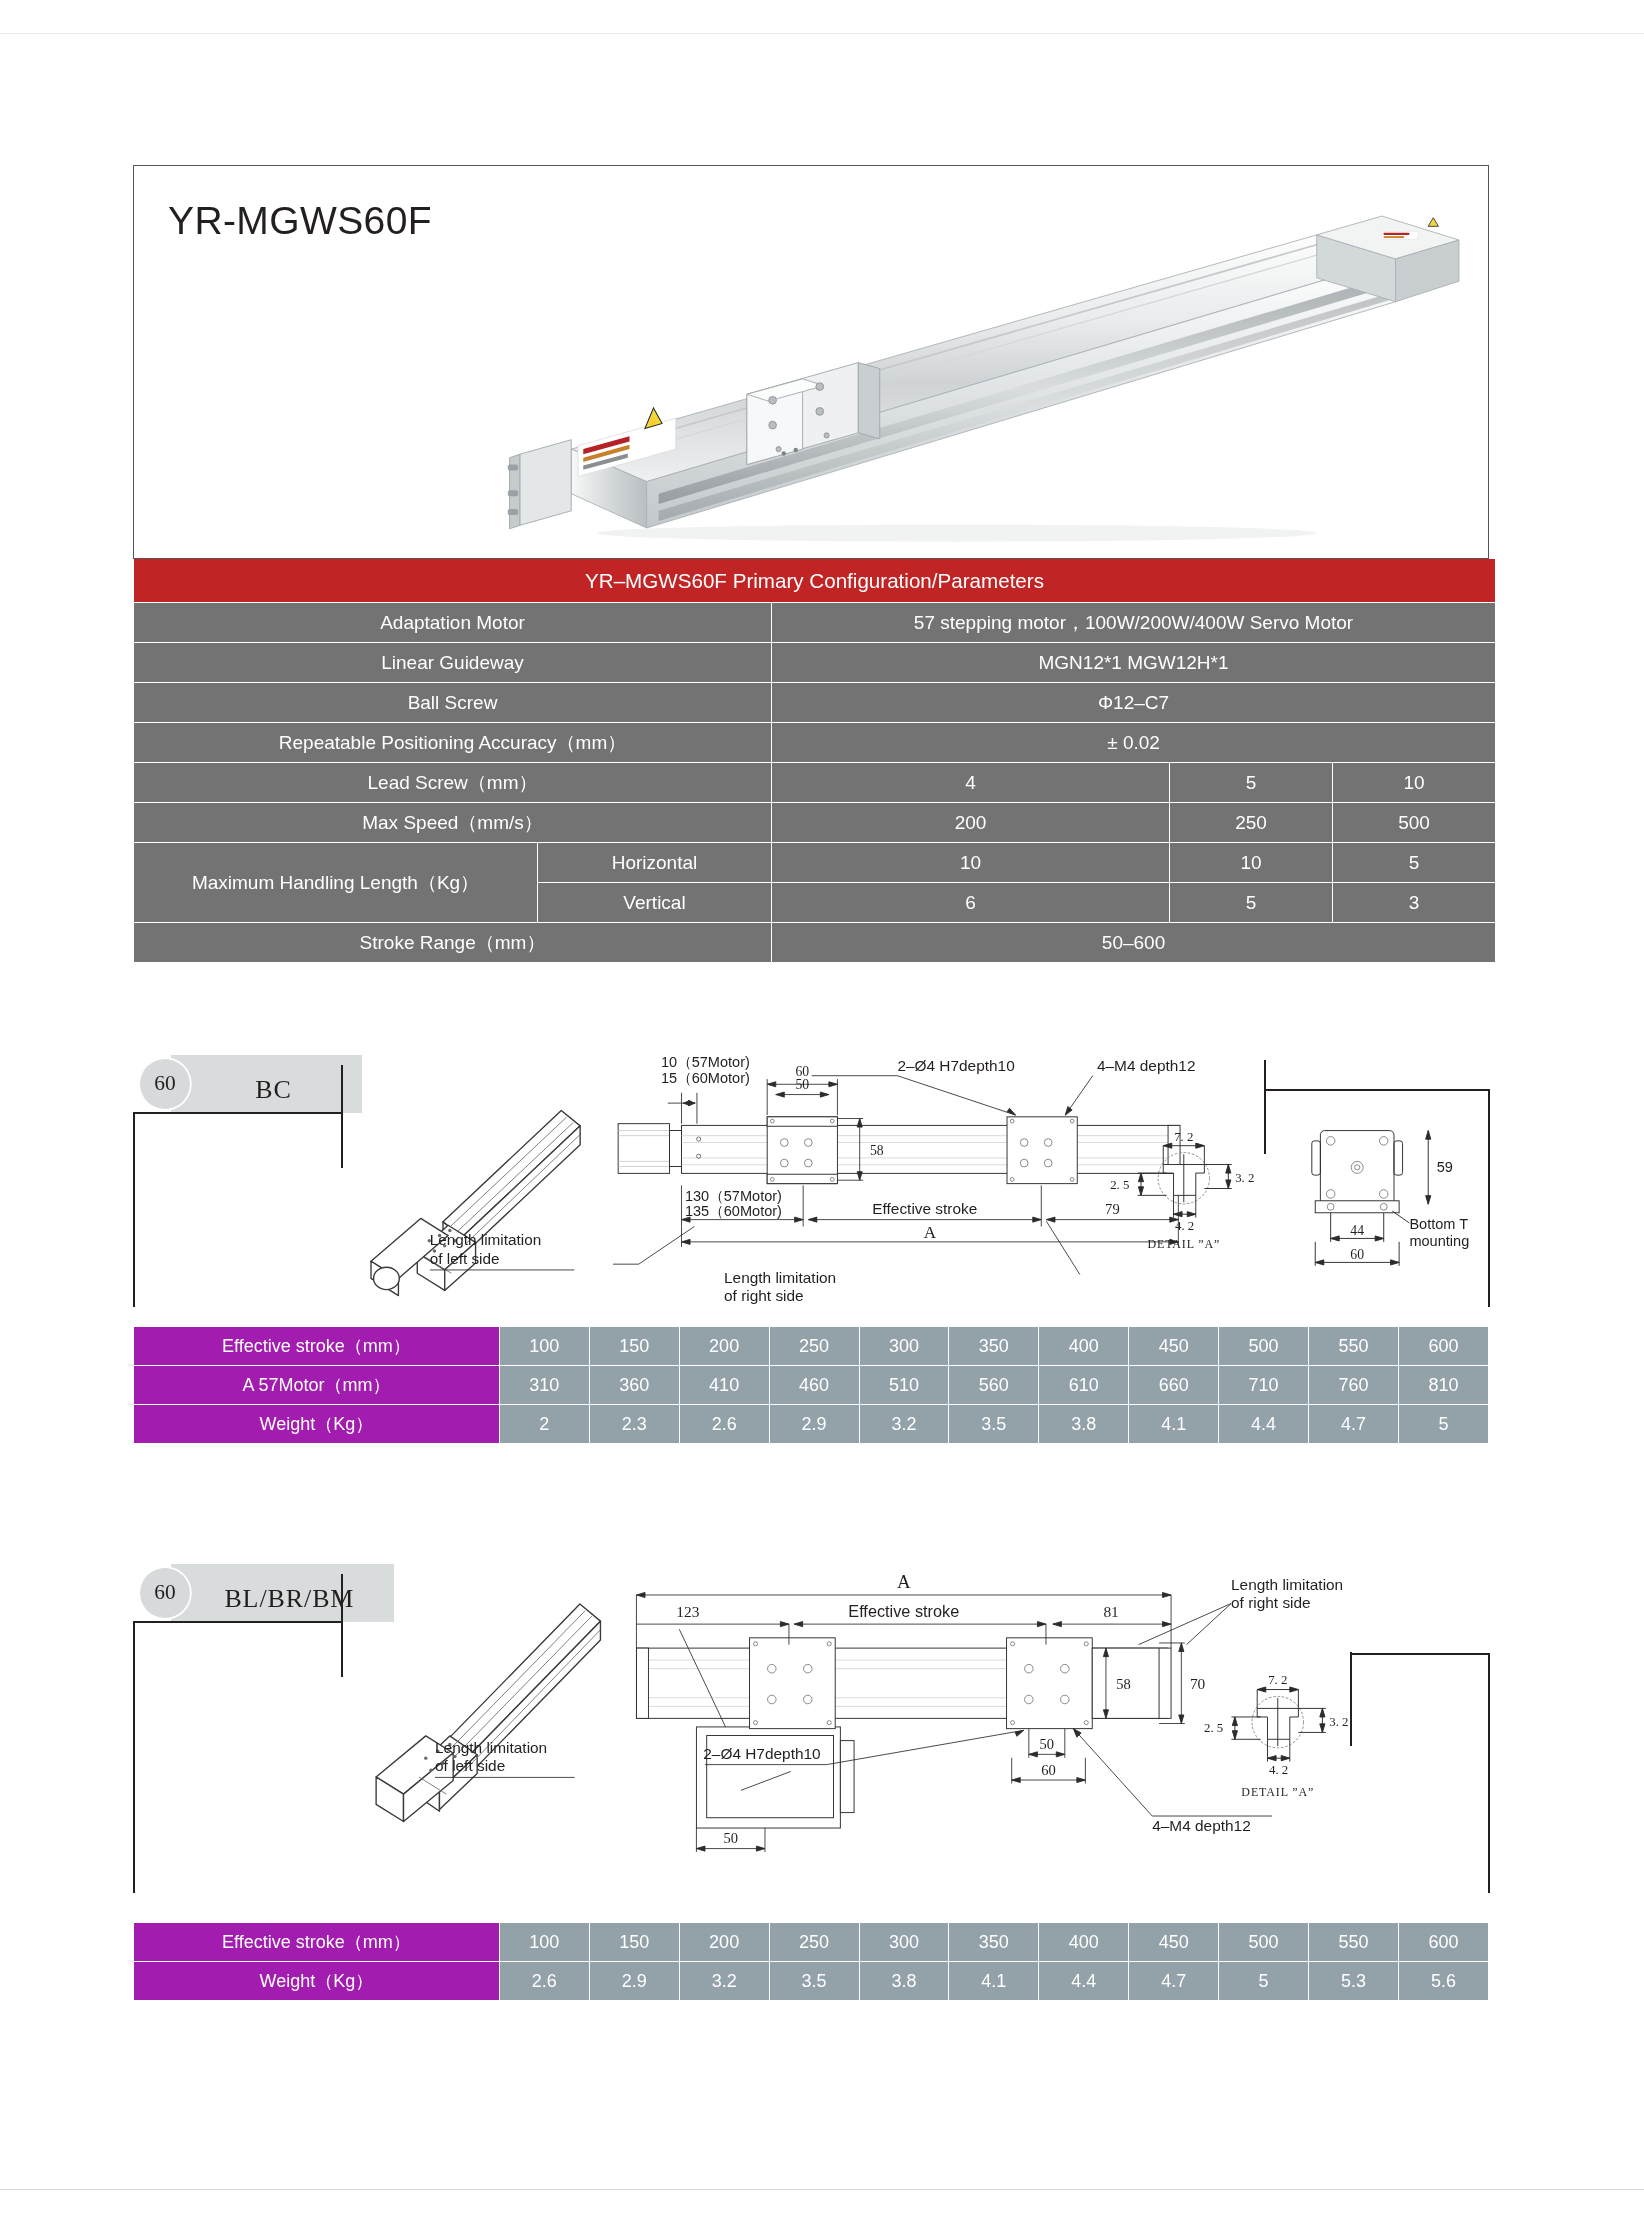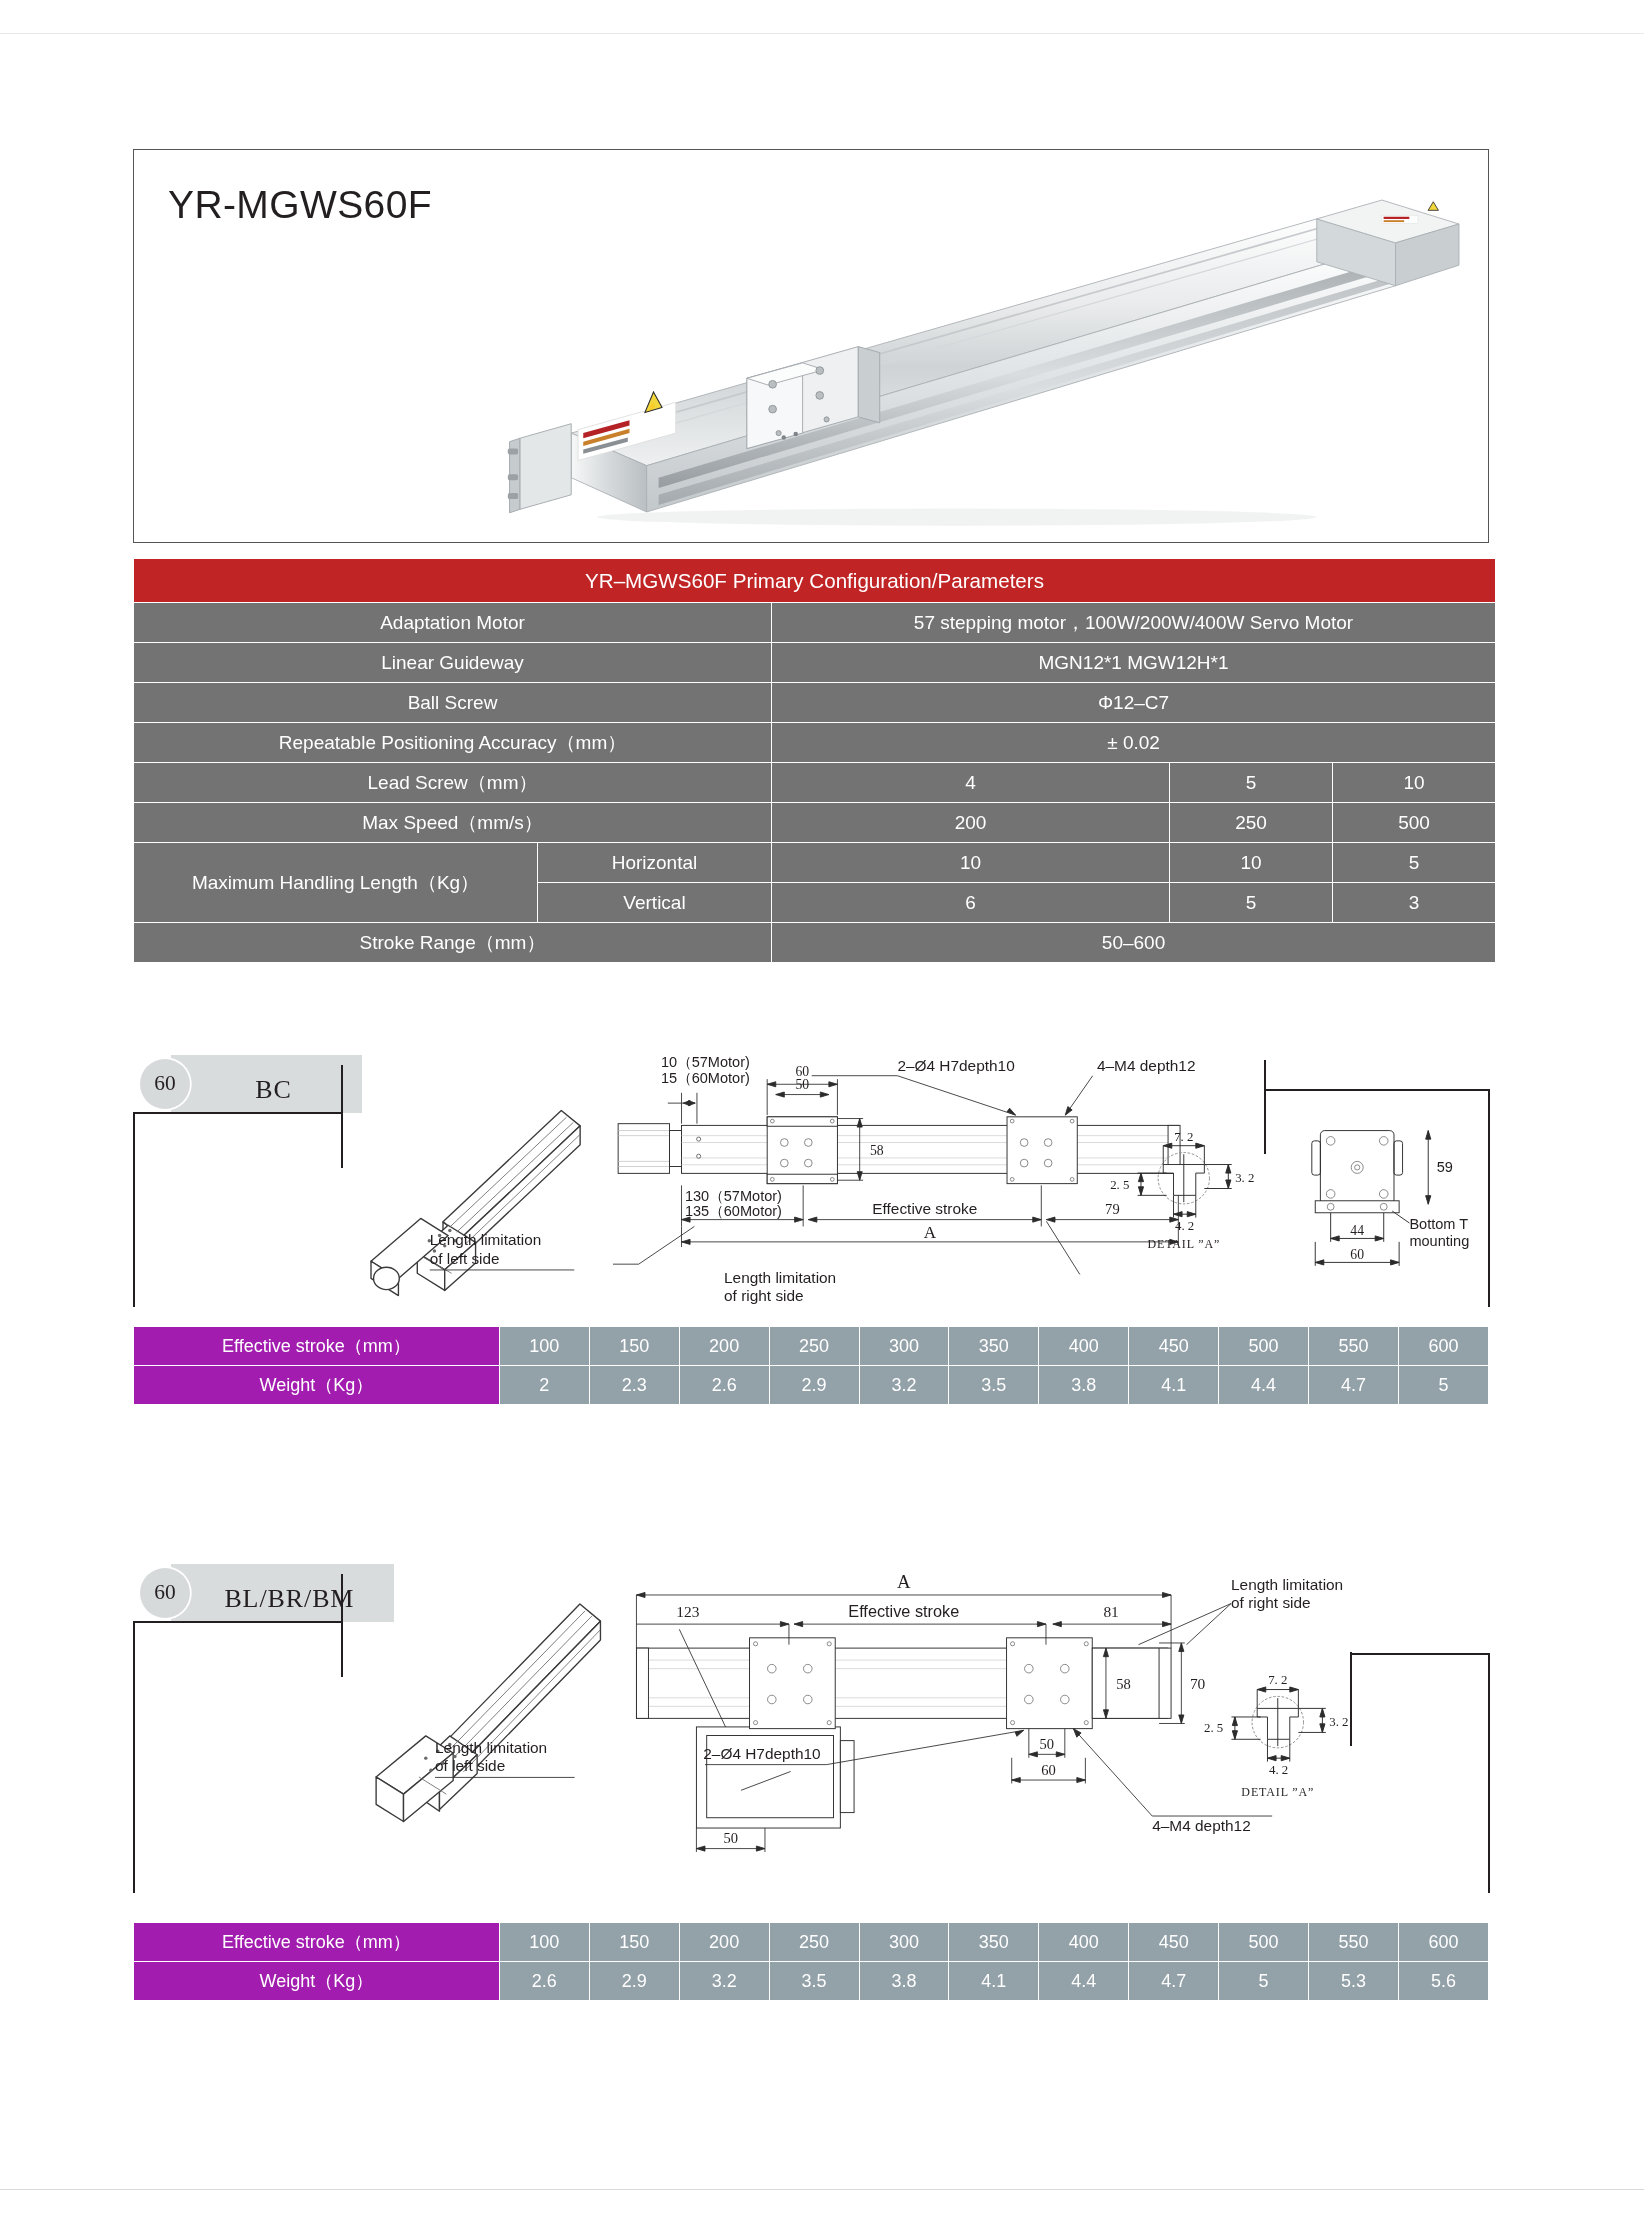--- a/index.html
+++ b/index.html
@@ -10,21 +10,21 @@
     position:relative;overflow:hidden;
   }
   .page{position:absolute;left:0;top:0;width:1645px;height:2239px;}
 
   
   .edge-top{position:absolute;left:0;top:0;width:1645px;height:33px;background:#fff;border-bottom:0.9px solid #e8e8e8;}
   .edge-bottom{position:absolute;left:0;top:2189px;width:1645px;height:0.9px;background:#d9d9d9;}
 
   
   .hero{
-    position:absolute;left:133px;top:149px;width:1356px;height:394px;
+    position:absolute;left:133px;top:165px;width:1356px;height:394px;
     border:0.9px solid #555;background:#fff;box-sizing:border-box;
   }
   .hero-title{
     position:absolute;left:34px;top:33px;
     font-size:39px;color:#231f20;letter-spacing:0.4px;font-weight:400;
   }
 
   
   .product{position:absolute;left:223px;top:26px;width:1114px;height:360px;}
 
@@ -514,20 +514,34 @@
         <td class="val">150</td>
         <td class="val">200</td>
         <td class="val">250</td>
         <td class="val">300</td>
         <td class="val">350</td>
         <td class="val">400</td>
         <td class="val">450</td>
         <td class="val">500</td>
         <td class="val">550</td>
         <td class="val">600</td>
+      </tr>
+      <tr>
+        <td class="rh">A 57Motor（mm）</td>
+        <td class="val">310</td>
+        <td class="val">360</td>
+        <td class="val">410</td>
+        <td class="val">460</td>
+        <td class="val">510</td>
+        <td class="val">560</td>
+        <td class="val">610</td>
+        <td class="val">660</td>
+        <td class="val">710</td>
+        <td class="val">760</td>
+        <td class="val">810</td>
       </tr>
       <tr>
         <td class="rh">Weight（Kg）</td>
         <td class="val">2</td>
         <td class="val">2.3</td>
         <td class="val">2.6</td>
         <td class="val">2.9</td>
         <td class="val">3.2</td>
         <td class="val">3.5</td>
         <td class="val">3.8</td>

